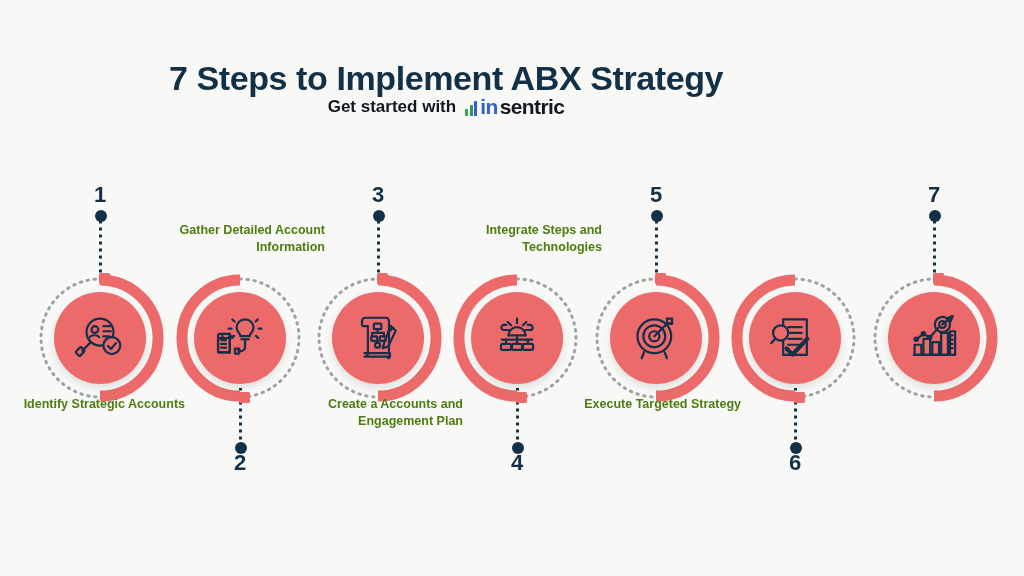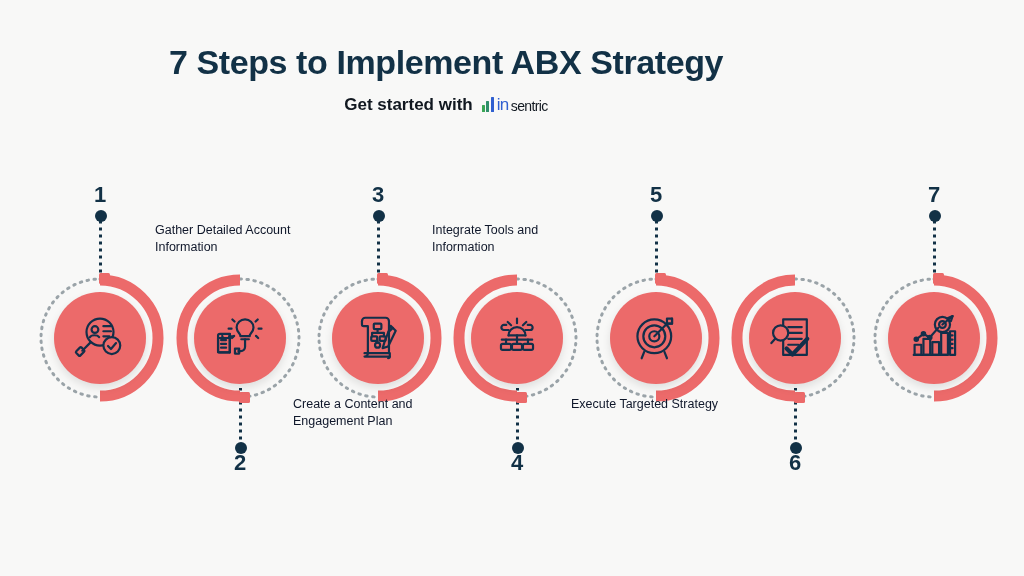--- a/index.html
+++ b/index.html
@@ -14,32 +14,31 @@
     overflow: hidden;
     position: relative;
   }
 
   
   .header {
     position: absolute;
     top: 0; left: 0;
     width: 892px;
     text-align: center;
-    padding-top: 44px;
+    padding-top: 60px;
   }
   .title {
     font-size: 34px;
     font-weight: bold;
     color: #123146;
     letter-spacing: -0.4px;
     line-height: 1.1;
     margin: 0;
   }
   .subtitle-row {
-    margin-top: 14px;
     display: flex;
     align-items: center;
     justify-content: center;
     gap: 9px;
   }
   .subtitle-text {
     font-size: 17px;
     font-weight: bold;
     color: #111820;
   }
@@ -53,29 +52,29 @@
     align-items: flex-end;
     gap: 1.5px;
     margin-right: 1px;
     padding-bottom: 1px;
   }
   .logo-bars i { display: block; width: 3px; border-radius: 0.5px; }
   .logo-bar1 { height: 7px;  background: #3aa655; }
   .logo-bar2 { height: 11px; background: #2f8f6a; }
   .logo-bar3 { height: 15px; background: #2f5fd0; }
   .logo-in {
-    font-size: 17px;
-    font-weight: normal;
+    font-size: 21px;
+    font-weight: bold;
     color: #2f5fd0;
     letter-spacing: -0.6px;
     line-height: 0.95;
   }
   .logo-sentric {
-    font-size: 14px;
-    font-weight: normal;
+    font-size: 21px;
+    font-weight: bold;
     color: #111820;
     letter-spacing: -0.6px;
     line-height: 0.95;
   }
 
   
   .steps {
     position: absolute;
     top: 170px;
     left: 0;
@@ -122,24 +121,24 @@
     background: #123146;
   }
   .step.up .conn-dot   { top: 40px; }
   .step.down .conn-dot { top: 272px; }
 
   
   .label {
     position: absolute;
     left: -15px;
     width: 170px;
-    text-align: left;
+    text-align: right;
     font-size: 12.5px;
-    font-weight: normal;
-    color: #0f172a;
+    font-weight: bold;
+    color: #4d7c0f;
     line-height: 1.35;
   }
   .step.up .label   { top: 226px; }
   .step.down .label { top: 52px; }
 
   
   .ring-wrap {
     position: absolute;
     top: 104px;
     left: 6px;
@@ -216,20 +215,21 @@
           <circle cx="26" cy="22" r="4"></circle>
           <path d="M20 31c1.5-3 9-3 11 0"></path>
           <path d="M36 18h9M36 24h9M36 30h7"></path>
           <path d="M20.5 37.5 11 47"></path>
           <rect x="4" y="44.5" width="9" height="7" rx="1.5" transform="rotate(-45 8.5 48)"></rect>
           <circle cx="46" cy="41" r="10" fill="#ec6a6a"></circle>
           <path d="M41.5 41.5 45 45l6-7"></path>
         </svg>
       </div>
     </div>
+    <div class="label">Identify Strategic Accounts</div>
   </div>
 
   <div class="step down" style="left:170px">
     <div class="num">2</div>
     <div class="conn-dot"></div>
     <div class="conn"></div>
     <div class="ring-wrap">
       <svg class="ring-svg" viewBox="0 0 128 128">
         <circle cx="64" cy="64" r="59" fill="none" stroke="#9aa3a8" stroke-width="3" stroke-dasharray="1.5 5.5" stroke-linecap="round" transform="rotate(-90 64 64)"></circle>
         <path d="M 64 6 A 58 58 0 1 0 64 122" fill="none" stroke="#ec6a6a" stroke-width="11"></path>
@@ -273,21 +273,21 @@
           <rect x="24" y="30" width="7" height="5.5" rx="1"></rect>
           <rect x="34" y="30" width="7" height="5.5" rx="1"></rect>
           <path d="M31.5 21.5v4.5M25 30v-4h14v4"></path>
           <circle cx="31.5" cy="40.5" r="3"></circle>
           <path d="M31.5 35.5v2"></path>
           <path d="M47 17.5 53 23.5 44 42l-6.5 2 2-6.5z"></path>
           <path d="M49.5 20 44 25.5"></path>
         </svg>
       </div>
     </div>
-    <div class="label">Create a Content and Engagement Plan</div>
+    <div class="label">Create a Accounts and Engagement Plan</div>
   </div>
 
   <div class="step down" style="left:447px">
     <div class="num">4</div>
     <div class="conn-dot"></div>
     <div class="conn"></div>
     <div class="ring-wrap">
       <svg class="ring-svg" viewBox="0 0 128 128">
         <circle cx="64" cy="64" r="59" fill="none" stroke="#9aa3a8" stroke-width="3" stroke-dasharray="1.5 5.5" stroke-linecap="round" transform="rotate(-90 64 64)"></circle>
         <path d="M 64 6 A 58 58 0 1 0 64 122" fill="none" stroke="#ec6a6a" stroke-width="11"></path>
@@ -300,21 +300,21 @@
           <path d="M16.5 22.5h5.5M42 22.5h5.5M32 9v5.5M21 13 25 17M43 13 39 17M16.5 22.5a3 3 0 0 1 0-6h2.8M47.5 22.5a3 3 0 0 0 0-6h-2.8"></path>
           <path d="M14 34h36"></path>
           <path d="M32 29v5M32 34v5"></path>
           <path d="M19 34v5M45 34v5"></path>
           <rect x="13" y="39" width="12" height="7" rx="2"></rect>
           <rect x="26" y="39" width="12" height="7" rx="2"></rect>
           <rect x="39" y="39" width="12" height="7" rx="2"></rect>
         </svg>
       </div>
     </div>
-    <div class="label">Integrate Tools and Information</div>
+    <div class="label">Integrate Steps and Technologies</div>
   </div>
 
   <div class="step up" style="left:586px">
     <div class="num">5</div>
     <div class="conn-dot"></div>
     <div class="conn"></div>
     <div class="ring-wrap">
       <svg class="ring-svg" viewBox="0 0 128 128">
         <circle cx="64" cy="64" r="59" fill="none" stroke="#9aa3a8" stroke-width="3" stroke-dasharray="1.5 5.5" stroke-linecap="round" transform="rotate(-90 64 64)"></circle>
         <path d="M 64 6 A 58 58 0 1 0 64 122" fill="none" stroke="#ec6a6a" stroke-width="11" transform="rotate(180 64 64)"></path>

